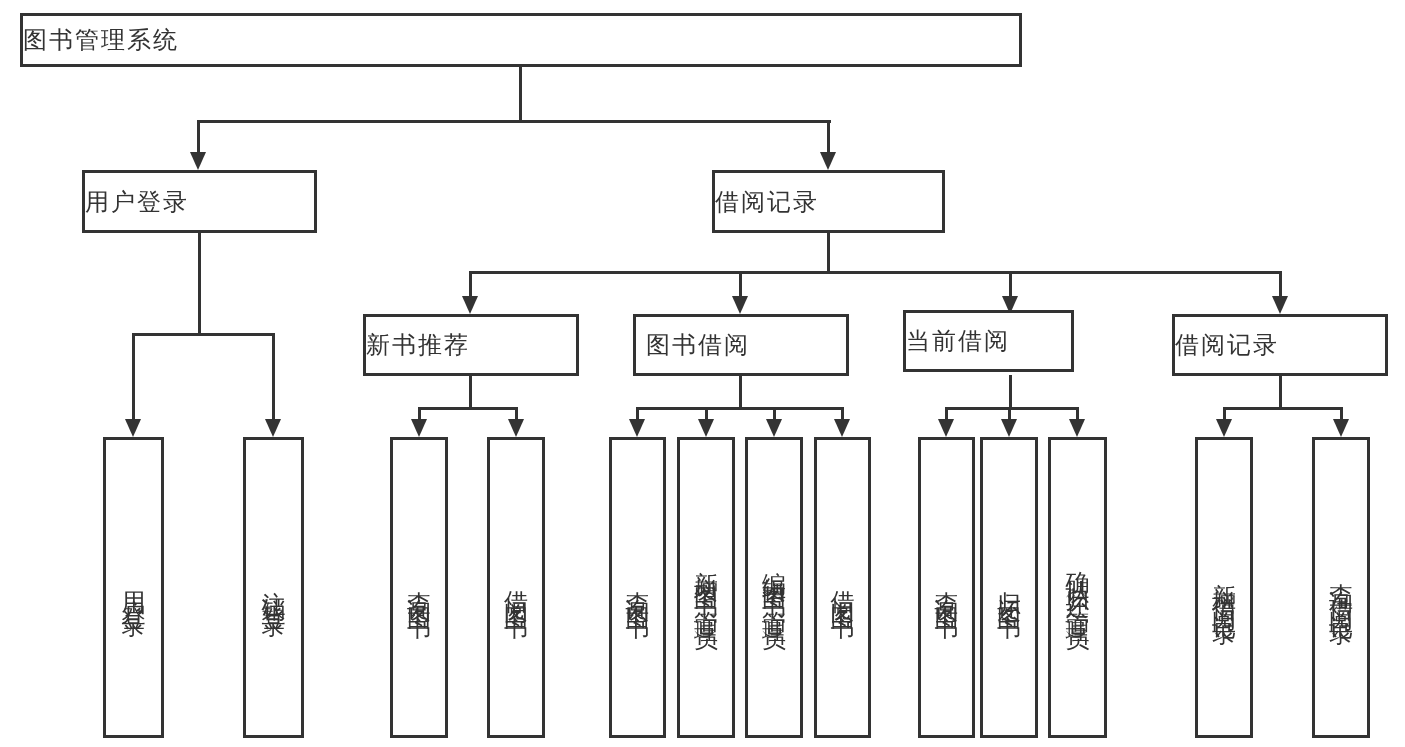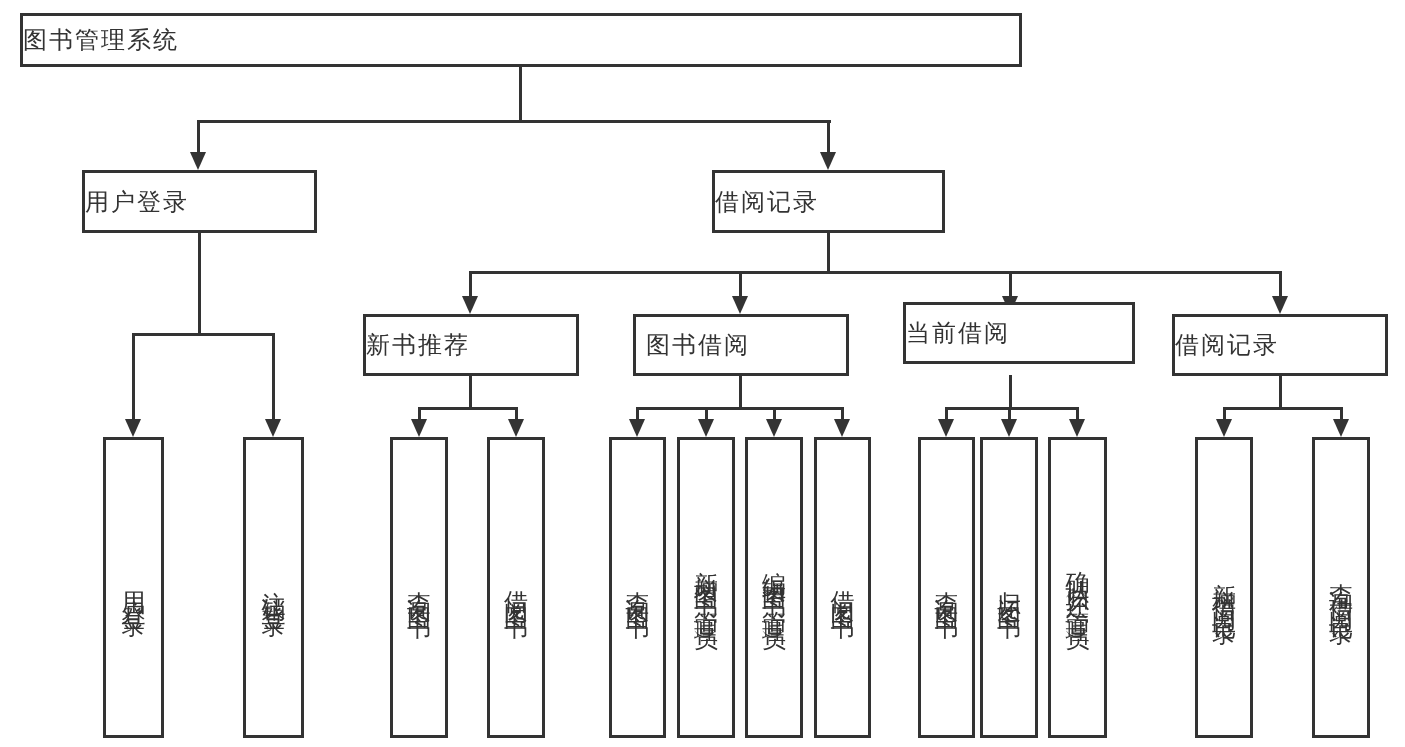--- a/index.html
+++ b/index.html
@@ -74,21 +74,21 @@
   <div class="arrow" style="left:1002px;top:296px;"></div>
   <div class="vline" style="left:1279px;top:271px;height:28px;"></div>
   <div class="arrow" style="left:1272px;top:296px;"></div>
 
   <div class="box" style="left:363px;top:314px;width:216px;height:62px;">
     <span>新书推荐</span>
   </div>
   <div class="box" style="left:633px;top:314px;width:216px;height:62px;padding-left:10px;">
     <span>图书借阅</span>
   </div>
-  <div class="box" style="left:903px;top:302px;width:232px;height:62px;">
+  <div class="box" style="left:903px;top:310px;width:171px;height:62px;">
     <span>当前借阅</span>
   </div>
   <div class="box" style="left:1172px;top:314px;width:216px;height:62px;">
     <span>借阅记录</span>
   </div>
 
   <div class="vline" style="left:469px;top:375px;height:34px;"></div>
   <div class="hline" style="left:418px;top:407px;width:100px;"></div>
   <div class="vline" style="left:418px;top:407px;height:14px;"></div>
   <div class="arrow" style="left:411px;top:419px;"></div>

